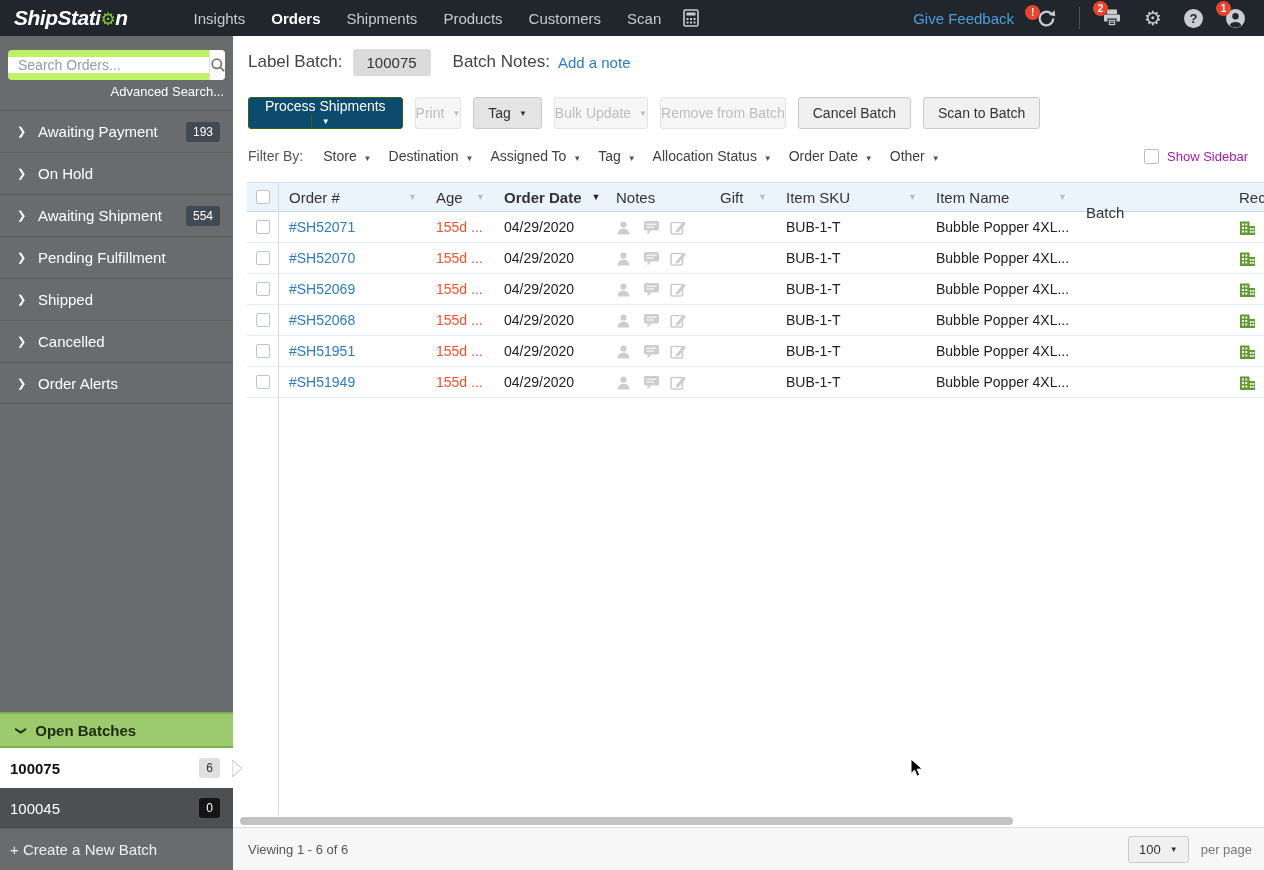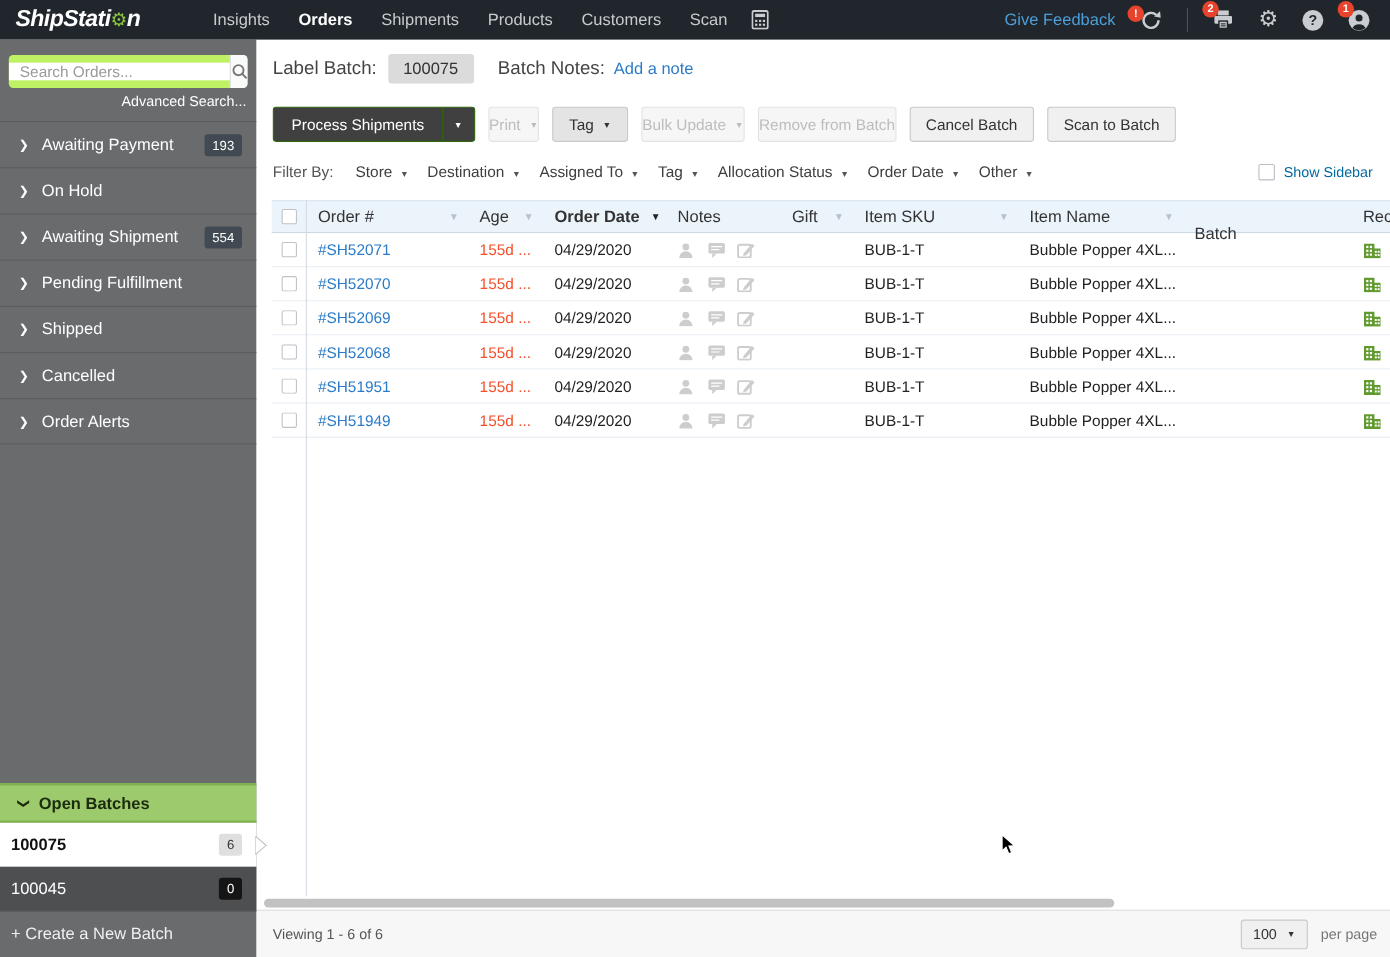--- a/index.html
+++ b/index.html
@@ -67,36 +67,36 @@
   .page-header { position:absolute; top:0; left:0; width:100%; height:52px; display:flex; align-items:center; padding-left:15px; }
   .lbl-batch { font-size:17px; color:#444; }
   .batch-chip { background:#DBDBDB; border-radius:3px; padding:5px 14px; font-size:15px; color:#333; margin-left:10px; }
   .batch-notes { font-size:17px; color:#444; margin-left:22px; }
   .add-note { font-size:15px; color:#2B7BC7; margin-left:8px; cursor:pointer; }
   .columns-btn { position:absolute; right:3px; top:13px; background:#F2F2F2; border:5px solid #3b82f6;
                  border-radius:3px; padding:6px 13px; font-size:14px; color:#333; cursor:pointer; }
 
   .toolbar { position:absolute; top:61px; left:15px; display:flex; gap:12px; align-items:center; }
   .btn { height:32px; display:flex; align-items:center; border-radius:3px; font-size:14px; cursor:pointer; white-space:nowrap; }
-  .btn-green { background:#404040; border:1px solid #2E660C; color:#fff; }
+  .btn-green { background:#0c4a6e; border:1px solid #2E660C; color:#fff;flex-direction:column; }
   .btn-green .btn-main { padding:0 16px; }
   .btn-green .btn-arrow { padding:0 10px; border-left:1px solid #2E660C; height:100%; display:flex; align-items:center; }
   .btn-gray { background:#F0F0F0; border:1px solid #C9C9C9; color:#333; padding:0 14px; }
   .btn-tag { background:#E4E4E4; }
   .btn-disabled { background:#F6F6F6; border:1px solid #E3E3E3; color:#BDBDBD; cursor:default; }
   .caret { font-size:8px; margin-left:8px; }
   .caret-w { font-size:8px; }
 
   .filter-row { position:absolute; top:112px; left:15px; width:1008px; display:flex; align-items:center; }
   .filter-by { font-size:14px; color:#555; margin-right:20px; }
   .filter-item { font-size:14px; color:#3E3E3E; margin-right:17px; cursor:pointer; white-space:nowrap; }
   .filter-item .caret { font-size:8px; margin-left:3px; color:#555; }
   .show-sidebar { position:absolute; right:8px; display:flex; align-items:center; cursor:pointer; }
   .checkbox { width:15px; height:15px; border:1px solid #B9BEC4; border-radius:2px; background:#fff; }
-  .show-sidebar span { font-size:13px; color:#0369a1; margin-left:8px; }
+  .show-sidebar span { font-size:13px; color:#a21caf; margin-left:8px; }
 
   
   .table { position:absolute; top:146px; left:14px; width:1017px; }
   .thead { display:flex; height:30px; background:#EBF3FB; border-top:1px solid #D9E4EE; border-bottom:1px solid #C9D6E2; align-items:center; }
   .th { font-size:15px; color:#333; display:flex; align-items:center; padding-left:11px; overflow:hidden; white-space:nowrap; }
   .th .f-arrow { margin-left:auto; margin-right:8px; color:#B7C1CA; font-size:9px; }
   .th.sorted { font-weight:bold; }
   .th .s-arrow { color:#222; font-size:9px; margin-left:10px; }
   .trow { display:flex; height:31px; align-items:center; border-bottom:1px solid #E4EBF2; background:#fff; }
   .td { font-size:14px; color:#222; padding-left:11px; overflow:hidden; white-space:nowrap; }

